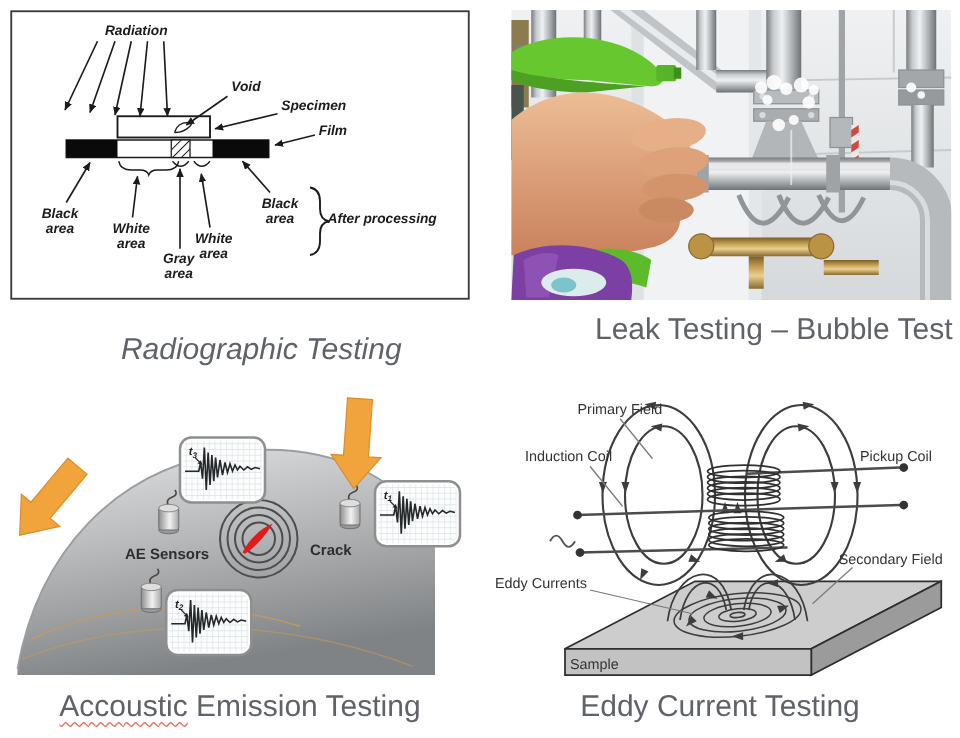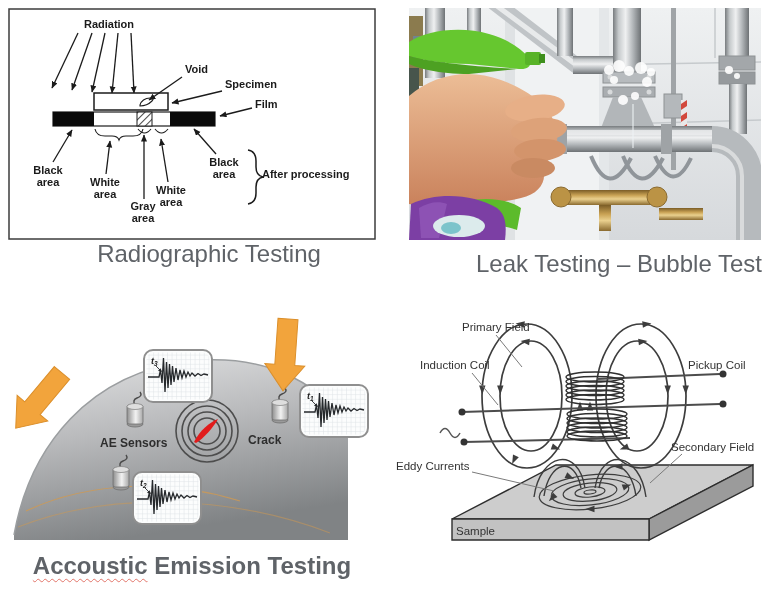--- a/index.html
+++ b/index.html
@@ -1,44 +1,44 @@
 <!DOCTYPE html>
 <html><head>
 <meta charset="utf-8">
 <style>
   html,body{margin:0;padding:0;}
   body{width:768px;height:590px;position:relative;background:#ffffff;
        font-family:"Liberation Sans",sans-serif;overflow:hidden;}
   .card{position:absolute;}
   .caption{color:#5f6368;font-size:24px;line-height:28px;text-align:center;
            font-family:"Liberation Sans",sans-serif;white-space:nowrap;}
-  .cap-tl{margin-top:0;}
+  .cap-tl{margin-top:26px;}
   .cap-tr{margin-top:10px;}
-  .cap-bl{margin-top:12px;font-weight:bold;}
+  .cap-bl{margin-top:12px;}
   .cap-br{margin-top:7px;}
   .sp-err{text-decoration-line:underline;text-decoration-style:wavy;
           text-decoration-color:#e2756a;text-decoration-thickness:1px;
           text-underline-offset:4px;}
   svg{display:block;}
   svg text{font-family:"Liberation Sans",sans-serif;}
   .rt{font-size:11px;font-weight:bold;fill:#1b1b1b;}
   .rln{stroke:#1b1b1b;stroke-width:1.3;fill:none;}
   .at{font-size:12px;font-weight:bold;fill:#2e2e2e;}
   .tl{font-size:9px;font-style:italic;font-weight:bold;fill:#222;}
   .oarrow{fill:#F2A43C;stroke:#DB8F2B;stroke-width:1;}
   .et{font-size:11.5px;fill:#333;}
   .eln{stroke:#3d3d3d;stroke-width:1.7;fill:none;}
   .ewire{stroke:#4c4c4c;stroke-width:2;fill:none;}
   .elead{stroke:#7a7a7a;stroke-width:1;fill:none;}
   .etri{fill:#3d3d3d;}
 </style>
 </head>
 <body>
 
-<div class="card" style="left:8px;top:8px;width:402px;">
+<div class="card" style="left:8px;top:8px;width:402px;font-style:italic;">
 <svg width="368" height="232" viewBox="0 0 368 232">
   <defs>
     <marker id="r-ah" markerWidth="8" markerHeight="8" refX="6.5" refY="3" orient="auto" markerUnits="userSpaceOnUse">
       <path d="M0,0 L7,3 L0,6 Z" fill="#1b1b1b"></path>
     </marker>
     <pattern id="r-hatch" width="5" height="5" patternUnits="userSpaceOnUse" patternTransform="rotate(45)">
       <rect width="5" height="5" fill="#ffffff"></rect>
       <line x1="0" y1="0" x2="0" y2="5" stroke="#1b1b1b" stroke-width="1.6"></line>
     </pattern>
   </defs>
@@ -411,13 +411,14 @@
   <text class="et" x="78" y="36">Primary Field</text>
   <line class="elead" x1="112" y1="40" x2="138" y2="72"></line>
   <text class="et" x="36" y="74">Induction Coil</text>
   <line class="elead" x1="88" y1="78" x2="114" y2="110"></line>
   <text class="et" x="304" y="74">Pickup Coil</text>
   <text class="et" x="287" y="156">Secondary Field</text>
   <line class="elead" x1="298" y1="159" x2="266" y2="188"></line>
   <text class="et" x="12" y="175">Eddy Currents</text>
   <line class="elead" x1="88" y1="177" x2="170" y2="196"></line>
 </svg>
+<div class="caption cap-br"><span>Eddy Current Testing</span></div>
 </div>
 
 </body></html>

